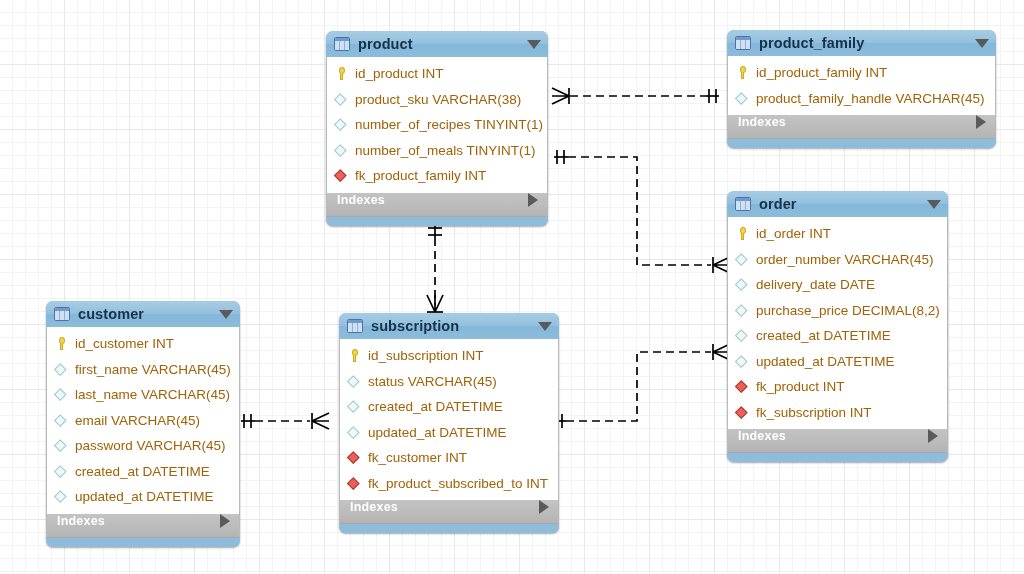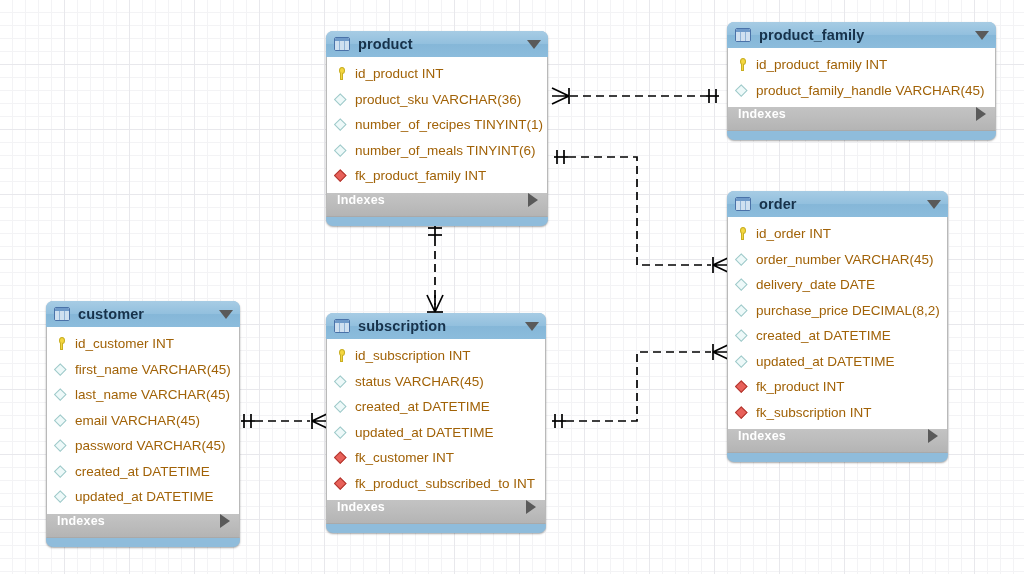--- a/index.html
+++ b/index.html
@@ -267,42 +267,42 @@
       <span class="tbl-title">product</span>
       <span class="caret-down"></span>
     </div>
     <div class="tbl-cols">
       <div class="col-row">
         <span class="ic ic-key"></span>
         <span class="col-name">id_product INT</span>
       </div>
       <div class="col-row">
         <span class="ic ic-diamond"></span>
-        <span class="col-name">product_sku VARCHAR(36)</span>
+        <span class="col-name">product_sku VARCHAR(38)</span>
       </div>
       <div class="col-row">
         <span class="ic ic-diamond"></span>
         <span class="col-name">number_of_recipes TINYINT(1)</span>
       </div>
       <div class="col-row">
         <span class="ic ic-diamond"></span>
-        <span class="col-name">number_of_meals TINYINT(6)</span>
+        <span class="col-name">number_of_meals TINYINT(1)</span>
       </div>
       <div class="col-row">
         <span class="ic ic-fk"></span>
         <span class="col-name">fk_product_family INT</span>
       </div>
     </div>
     <div class="tbl-indexes">
       <span class="idx-label">Indexes</span>
       <span class="caret-right"></span>
     </div>
   </div>
 
-  <div class="table-box" style="left:727px; top:22px; width:269px;">
+  <div class="table-box" style="left:727px; top:30px; width:269px;">
     <div class="tbl-header">
       <span class="tbl-icon"></span>
       <span class="tbl-title">product_family</span>
       <span class="caret-down"></span>
     </div>
     <div class="tbl-cols">
       <div class="col-row">
         <span class="ic ic-key"></span>
         <span class="col-name">id_product_family INT</span>
       </div>
@@ -398,21 +398,21 @@
         <span class="ic ic-diamond"></span>
         <span class="col-name">updated_at DATETIME</span>
       </div>
     </div>
     <div class="tbl-indexes">
       <span class="idx-label">Indexes</span>
       <span class="caret-right"></span>
     </div>
   </div>
 
-  <div class="table-box" style="left:326px; top:313px; width:220px;">
+  <div class="table-box" style="left:339px; top:313px; width:220px;">
     <div class="tbl-header">
       <span class="tbl-icon"></span>
       <span class="tbl-title">subscription</span>
       <span class="caret-down"></span>
     </div>
     <div class="tbl-cols">
       <div class="col-row">
         <span class="ic ic-key"></span>
         <span class="col-name">id_subscription INT</span>
       </div>

